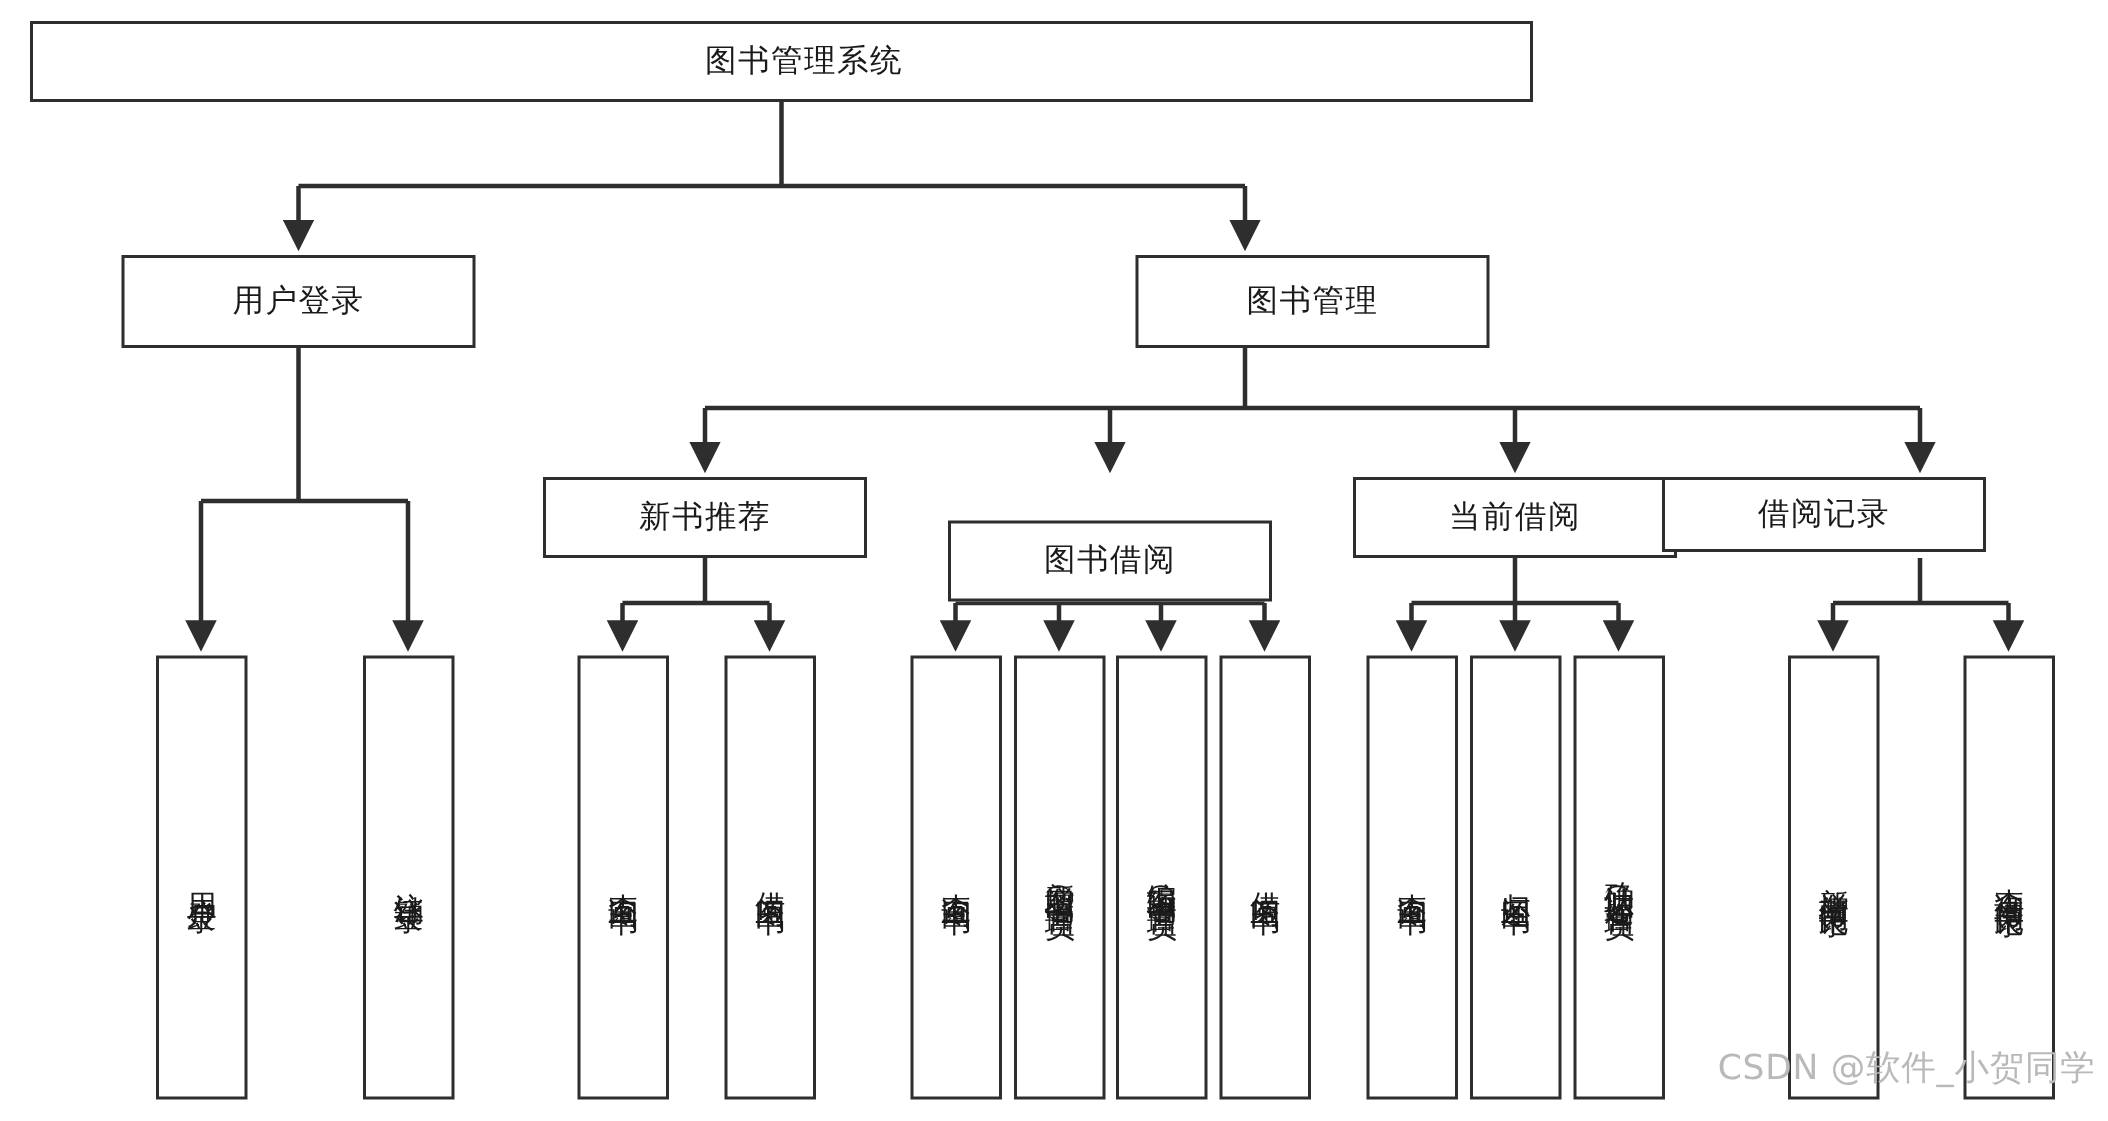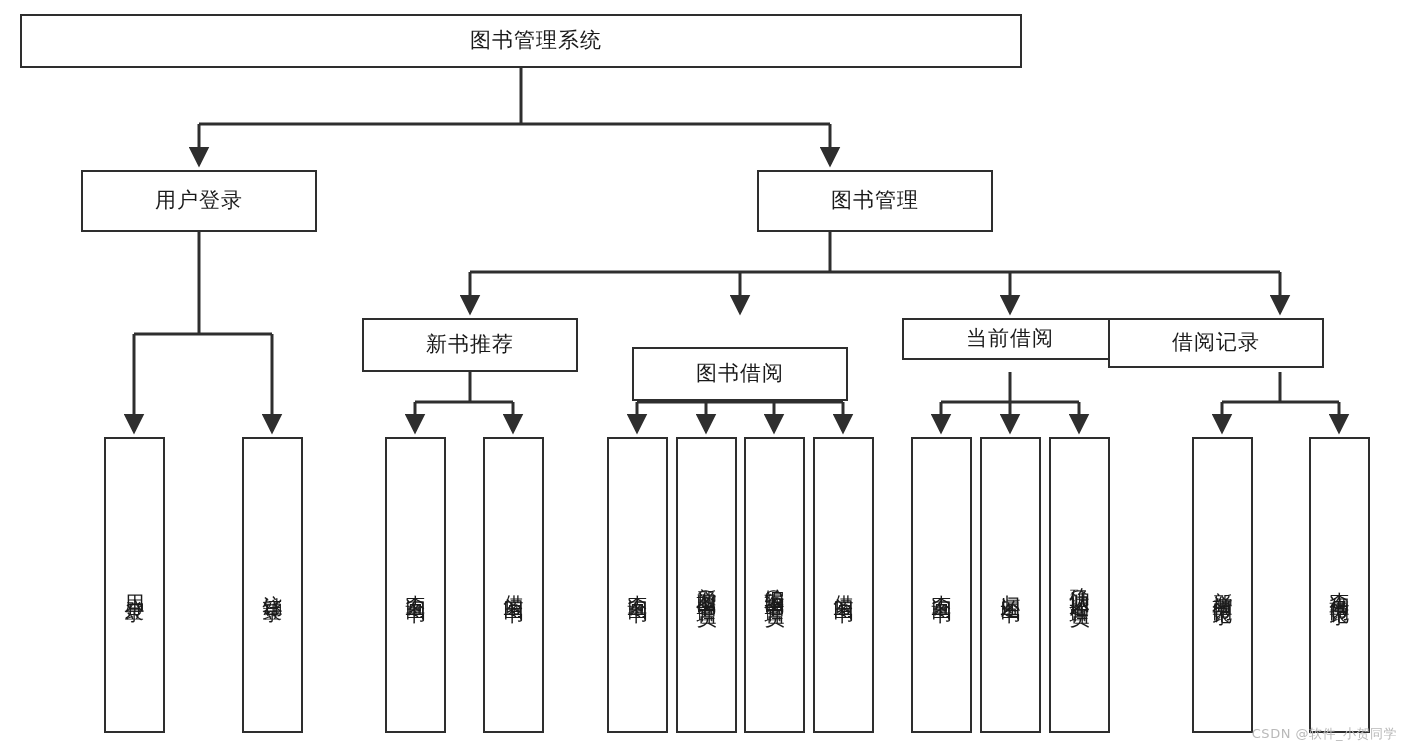--- a/index.html
+++ b/index.html
@@ -55,22 +55,22 @@
     writing-mode: vertical-rl;
     text-orientation: upright;
     display: block;
   }
   .node .label {
     display: block;
   }
   #watermark {
     position: absolute;
     right: 8px;
-    bottom: 4px;
-    font-size: 13px;
+    bottom: 20px;
+    font-size: 23px;
     color: #b9b9b9;
     letter-spacing: 0.5px;
     z-index: 5;
     white-space: nowrap;
   }
 </style>
 </head>
 <body>
 
 <div id="canvas">
@@ -135,21 +135,21 @@
   <div class="node horiz" style="left:712px; top:170px; width:236px; height:62px;margin-left:45px;">
     <span class="label">图书管理</span>
   </div>
 
   <div class="node horiz" style="left:362px; top:318px; width:216px; height:54px;">
     <span class="label">新书推荐</span>
   </div>
   <div class="node horiz" style="left:632px; top:318px; width:216px; height:54px;margin-top:29px;">
     <span class="label">图书借阅</span>
   </div>
-  <div class="node horiz" style="left:902px; top:318px; width:216px; height:42px;">
+  <div class="node horiz" style="left:902px; top:318px; width:216px; height:54px;">
     <span class="label">当前借阅</span>
   </div>
   <div class="node horiz" style="left:1108px; top:318px; width:216px; height:50px;">
     <span class="label">借阅记录</span>
   </div>
 
   <div class="node vert" style="left:104px; top:437px; width:61px; height:296px;">
     <span class="label">用户登录</span>
   </div>
   <div class="node vert" style="left:242px; top:437px; width:61px; height:296px;">

